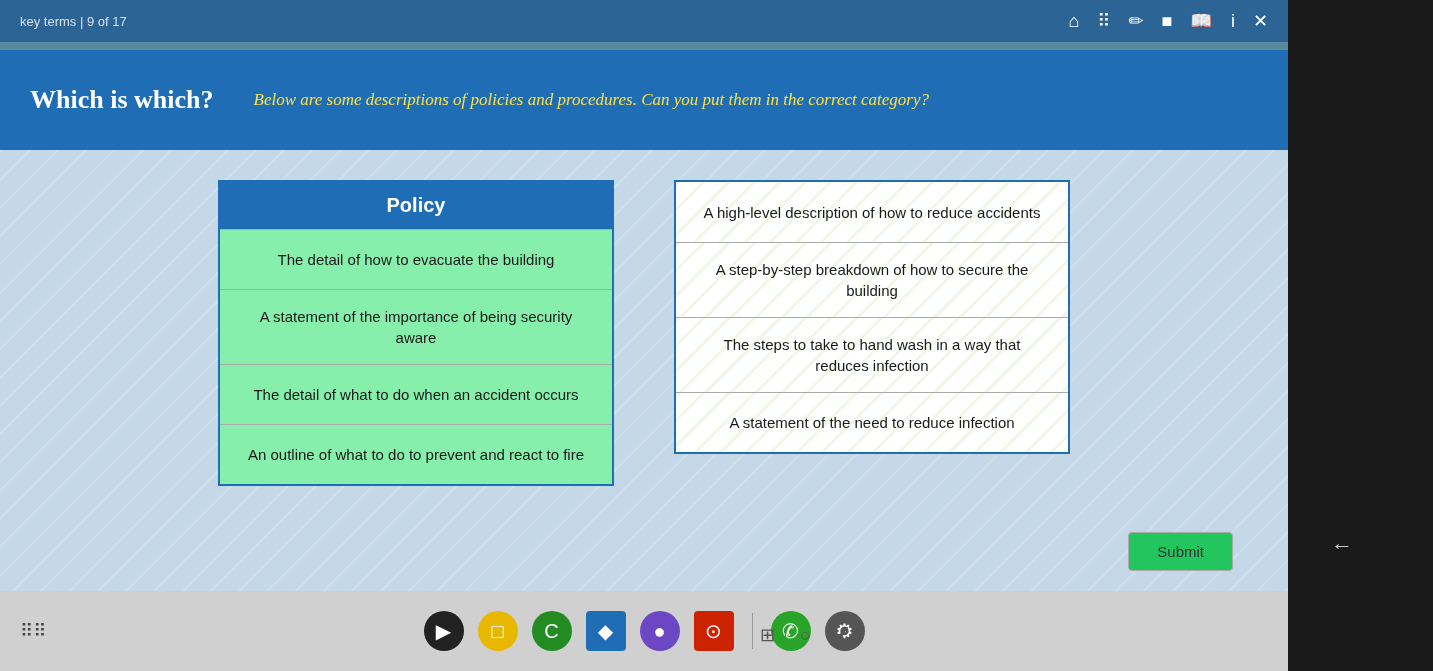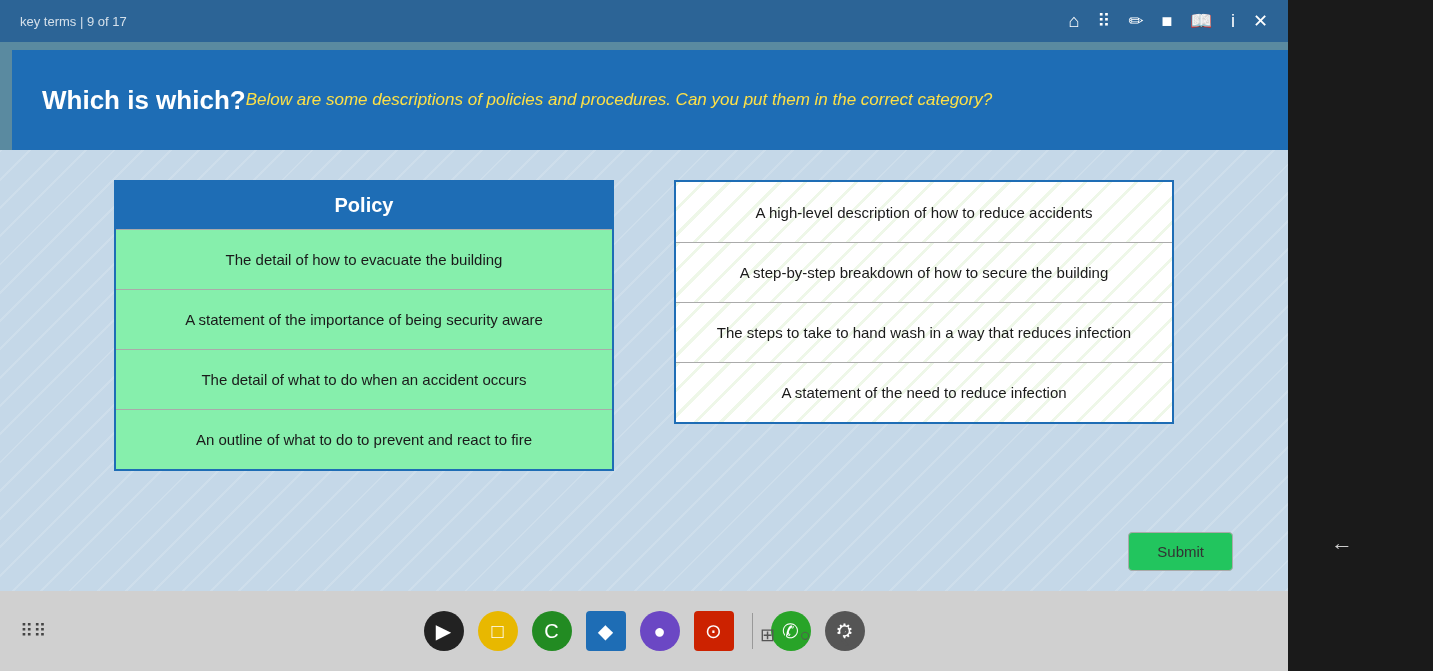--- a/index.html
+++ b/index.html
@@ -48,27 +48,29 @@
     .toolbar-icon {
       color: white;
       font-size: 18px;
       cursor: pointer;
     }
 
     
     .header-bar {
       position: absolute;
       top: 50px;
-      left: 12px;
+      left: 0;
       right: 145px;
       background: #1e6db5;
       padding: 18px 30px;
       display: flex;
       align-items: center;
+      gap: 40px;
       min-height: 100px;
+      font-family: Liberation Serif, serif;
     }
 
     .header-title {
       color: white;
       font-size: 26px;
       font-weight: bold;
       white-space: nowrap;
       flex-shrink: 0;
     }
 
@@ -104,21 +106,21 @@
         rgba(255,255,255,0.15) 0px,
         rgba(255,255,255,0.15) 2px,
         transparent 2px,
         transparent 20px
       );
       pointer-events: none;
     }
 
     
     .category-box {
-      width: 500px;
+      width: 396px;
       border: 2px solid #1e6db5;
       background: white;
       position: relative;
     }
 
     .category-header {
       background: #1e6db5;
       color: white;
       font-size: 20px;
       font-weight: bold;
@@ -147,21 +149,20 @@
 
     
     .procedure-box .category-item {
       background: repeating-linear-gradient(
         135deg,
         rgba(200,230,180,0.3) 0px,
         rgba(200,230,180,0.3) 3px,
         white 3px,
         white 18px
       );
-      text-align: right;
     }
 
     
     .bottom-bar {
       position: absolute;
       bottom: 0;
       left: 0;
       right: 145px;
       height: 80px;
       background: #d0d0d0;

